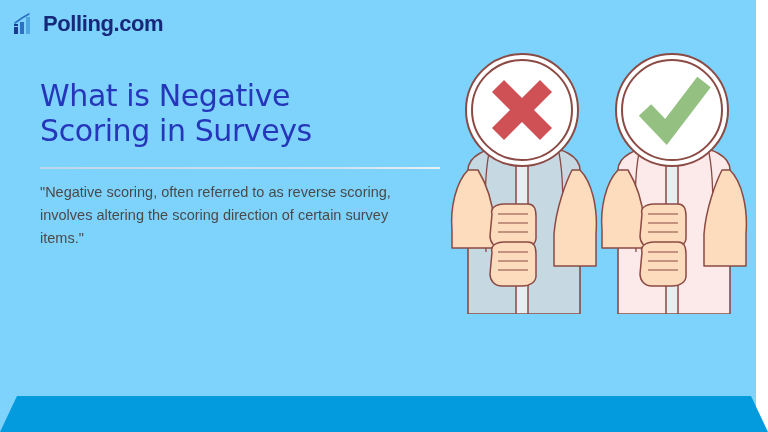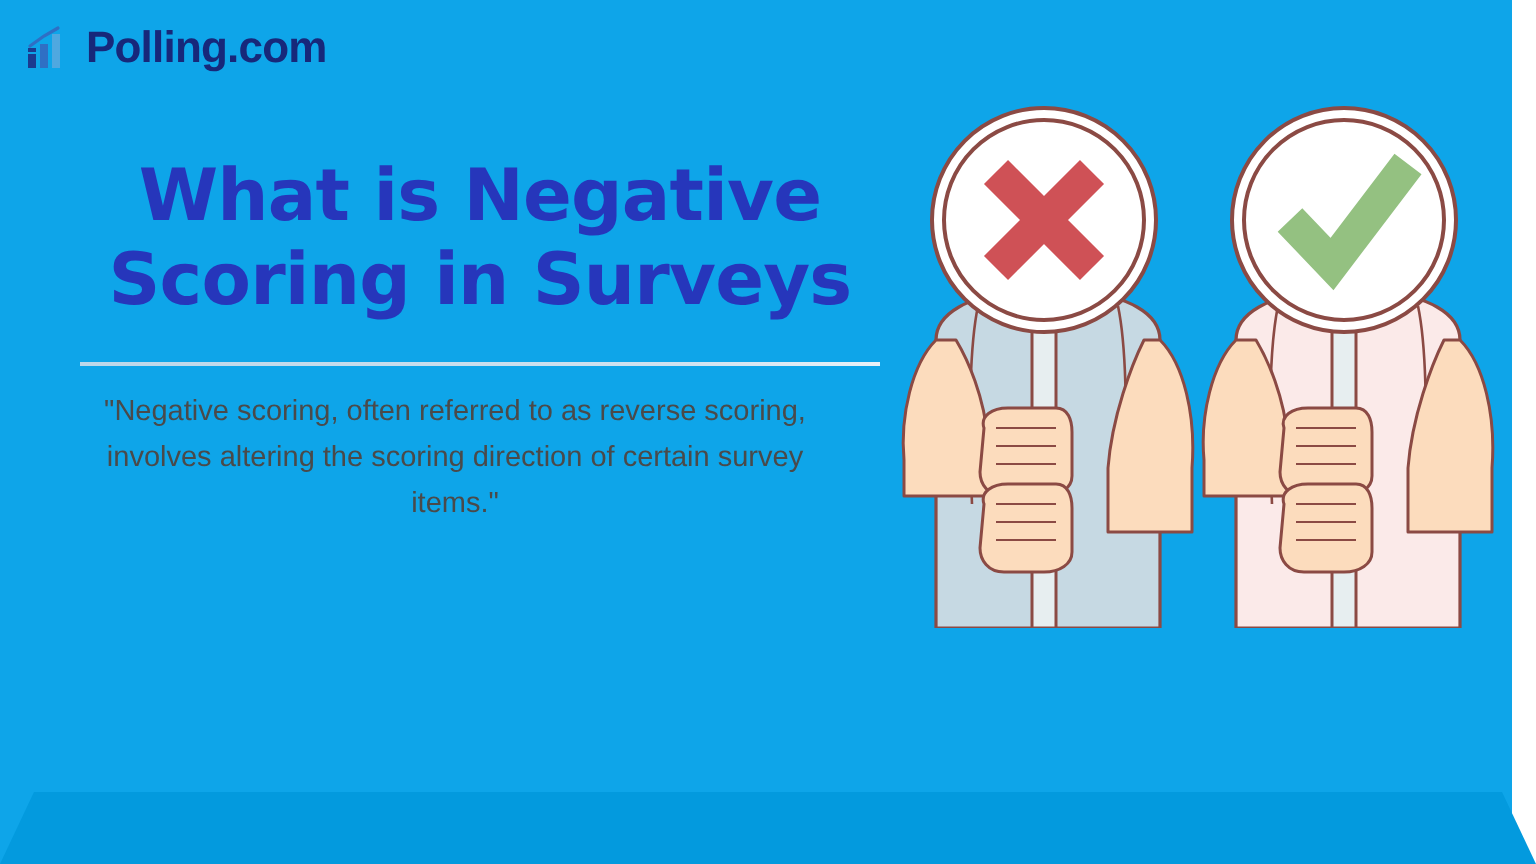--- a/index.html
+++ b/index.html
@@ -3,35 +3,35 @@
 <meta charset="utf-8">
 <style>
   * { margin:0; padding:0; box-sizing:border-box; }
   html,body { width:768px; height:432px; }
   body {
     font-family:"Liberation Sans", sans-serif;
     background:#ffffff;
     position:relative;
     overflow:hidden;
   }
-  .slide { position:relative; width:756px; height:432px; background:#0ea5e9;text-align:center; }
+  .slide { position:relative; width:756px; height:432px; background:#7dd3fc; }
 
   
   .logo { position:absolute; left:12px; top:12px; display:flex; align-items:center; gap:7px; }
   .logo-mark { width:24px; height:24px; display:block; }
   .logo-text {
     font-size:22px; font-weight:bold; letter-spacing:-0.4px;
     color:#17287a; line-height:1; white-space:nowrap;
   }
 
   
   .left-col { position:absolute; left:40px; top:78px; width:400px; }
   .title {
     font-family:"DejaVu Sans", sans-serif;
-    font-size:36px; font-weight:bold; line-height:1.18;
+    font-size:30px; font-weight:normal; line-height:1.18;
     color:#2636bb; letter-spacing:-0.4px;
     white-space:pre-line;
   }
   .divider {
     margin-top:18px; width:400px; height:2px;
     background:linear-gradient(to right,#bcd7ea 0%, #cfe2f0 75%, #e8f1f8 100%);
   }
   .body-text {
     margin-top:12px; width:375px;
     font-size:14.5px; line-height:1.58; color:#4a4a4a;

